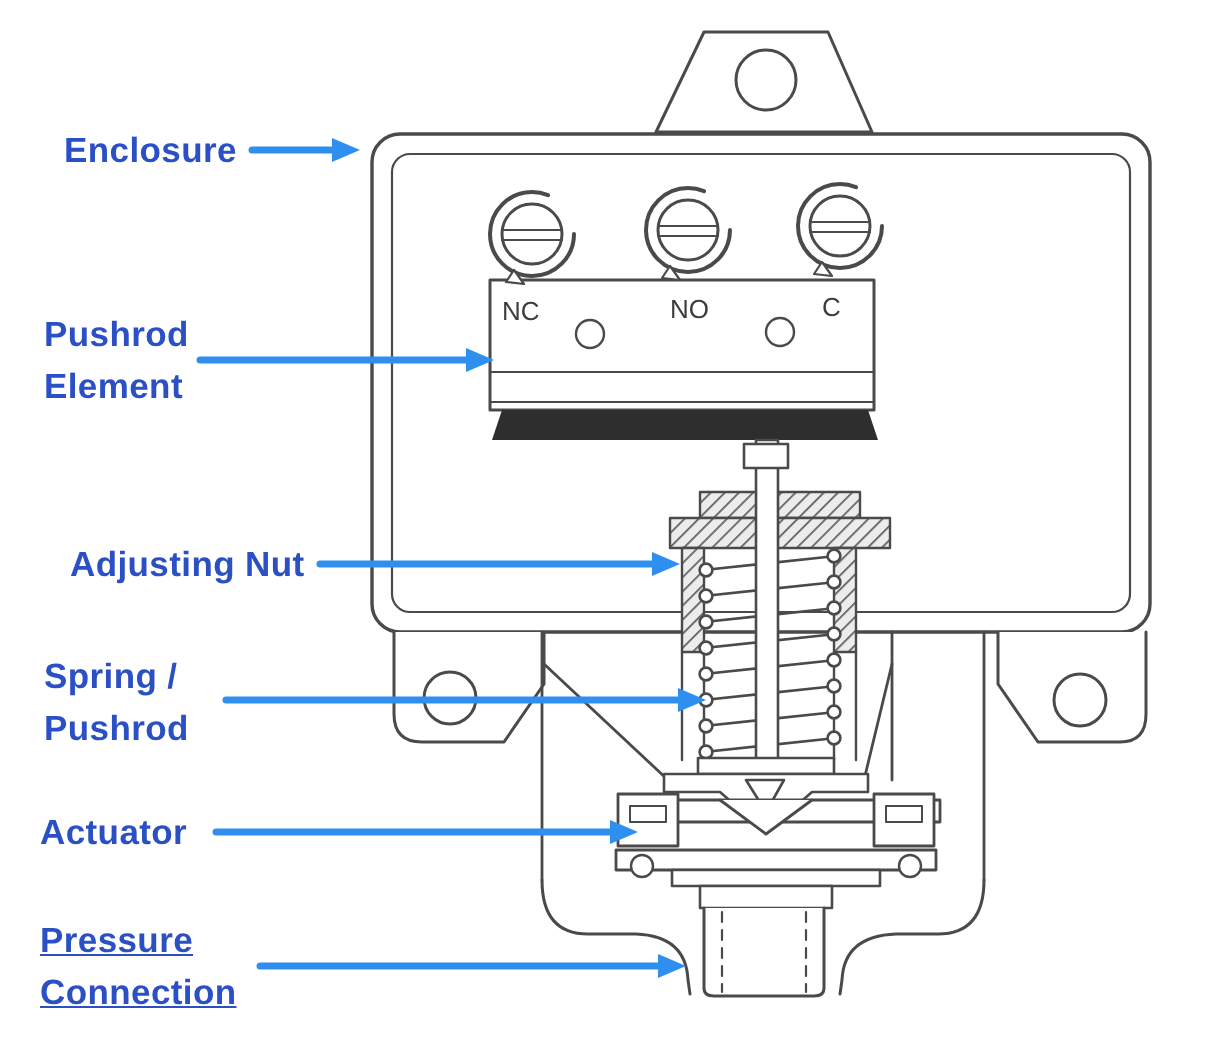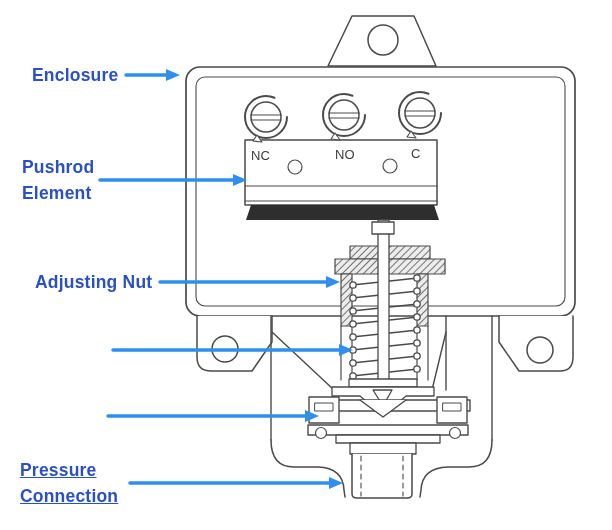--- a/index.html
+++ b/index.html
@@ -204,16 +204,19 @@
           <line x1="130" y1="483" x2="329" y2="483"></line>
           <polygon points="329,477 343,483 329,489" stroke="none"></polygon>
         </g>
     </g>
   </svg>
 
   <div class="callout" style="left:32px;top:62px;">Enclosure</div>
   <div class="callout" style="left:22px;top:154px;">Pushrod
 Element</div>
   <div class="callout" style="left:35px;top:269px;">Adjusting Nut</div>
+  <div class="callout" style="left:22px;top:325px;">Spring /
+Pushrod</div>
+  <div class="callout" style="left:20px;top:403px;">Actuator</div>
   <div class="callout" style="left:20px;top:457px;text-decoration:underline;">Pressure
 Connection</div>
 
 </div>
 
 </body></html>

